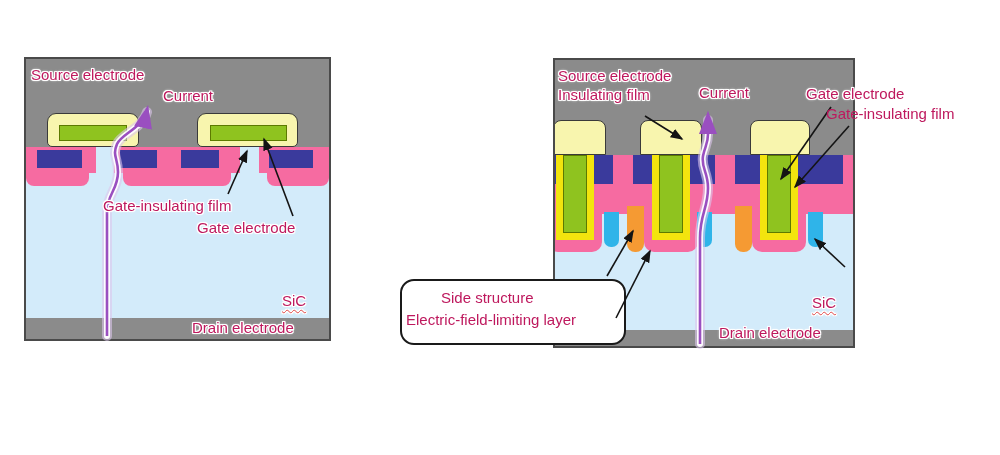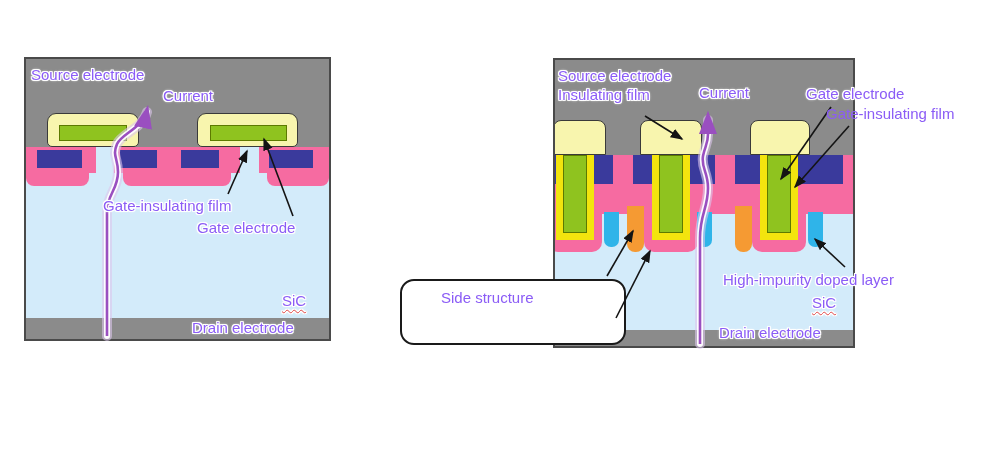--- a/index.html
+++ b/index.html
@@ -2,21 +2,21 @@
 <html><head>
 <meta charset="utf-8">
 <style>
   html,body{margin:0;padding:0;background:#fff;}
   .canvas{position:relative;width:1000px;height:455px;background:#ffffff;overflow:hidden;
           font-family:"Liberation Sans", sans-serif;}
   .diag{position:absolute;border:2px solid #4a4a4a;box-sizing:border-box;overflow:hidden;}
   .r{position:absolute;}
   .cap{border:1.5px solid #3a3a3a;box-sizing:border-box;}
   .gate-green{border:1px solid #5d7a00;box-sizing:border-box;}
-  .lbl{position:absolute;font-size:15px;line-height:1.15;color:#8b5cf6;white-space:nowrap;z-index:7;}
+  .lbl{position:absolute;font-size:15px;line-height:1.15;color:#be185d;white-space:nowrap;z-index:7;}
   .glow{text-shadow:-1px 0 #fff,1px 0 #fff,0 -1px #fff,0 1px #fff,-1px -1px #fff,1px 1px #fff,
         1px -1px #fff,-1px 1px #fff,0 0 3px #fff,0 0 3px #fff;}
   .sic{text-decoration:underline wavy #e04848 1px;text-underline-offset:3px;}
   .bracket{position:absolute;background:#ffffff;border:2px solid #1a1a1a;border-radius:14px;z-index:5;}
   svg.overlay{position:absolute;left:0;top:0;z-index:6;pointer-events:none;}
 </style>
 </head>
 <body>
 
 <div class="canvas">
@@ -120,17 +120,17 @@
   <div class="lbl glow" style="left:197px;top:219px;">Gate electrode</div>
   <div class="lbl glow sic" style="left:282px;top:292px;">SiC</div>
   <div class="lbl glow" style="left:192px;top:319px;">Drain electrode</div>
 
   <div class="lbl glow" style="left:558px;top:67px;">Source electrode</div>
   <div class="lbl glow" style="left:558px;top:86px;">Insulating film</div>
   <div class="lbl glow" style="left:699px;top:84px;">Current</div>
   <div class="lbl glow" style="left:806px;top:85px;">Gate electrode</div>
   <div class="lbl" style="left:826px;top:105px;">Gate-insulating film</div>
   <div class="lbl" style="left:441px;top:289px;">Side structure</div>
-  <div class="lbl glow" style="left:723px;top:271px;">High-impurity doped layer</div>
+  <div class="lbl" style="left:406px;top:311px;">Electric-field-limiting layer</div>
   <div class="lbl glow sic" style="left:812px;top:294px;">SiC</div>
   <div class="lbl glow" style="left:719px;top:324px;">Drain electrode</div>
 
 </div>
 
 </body></html>

